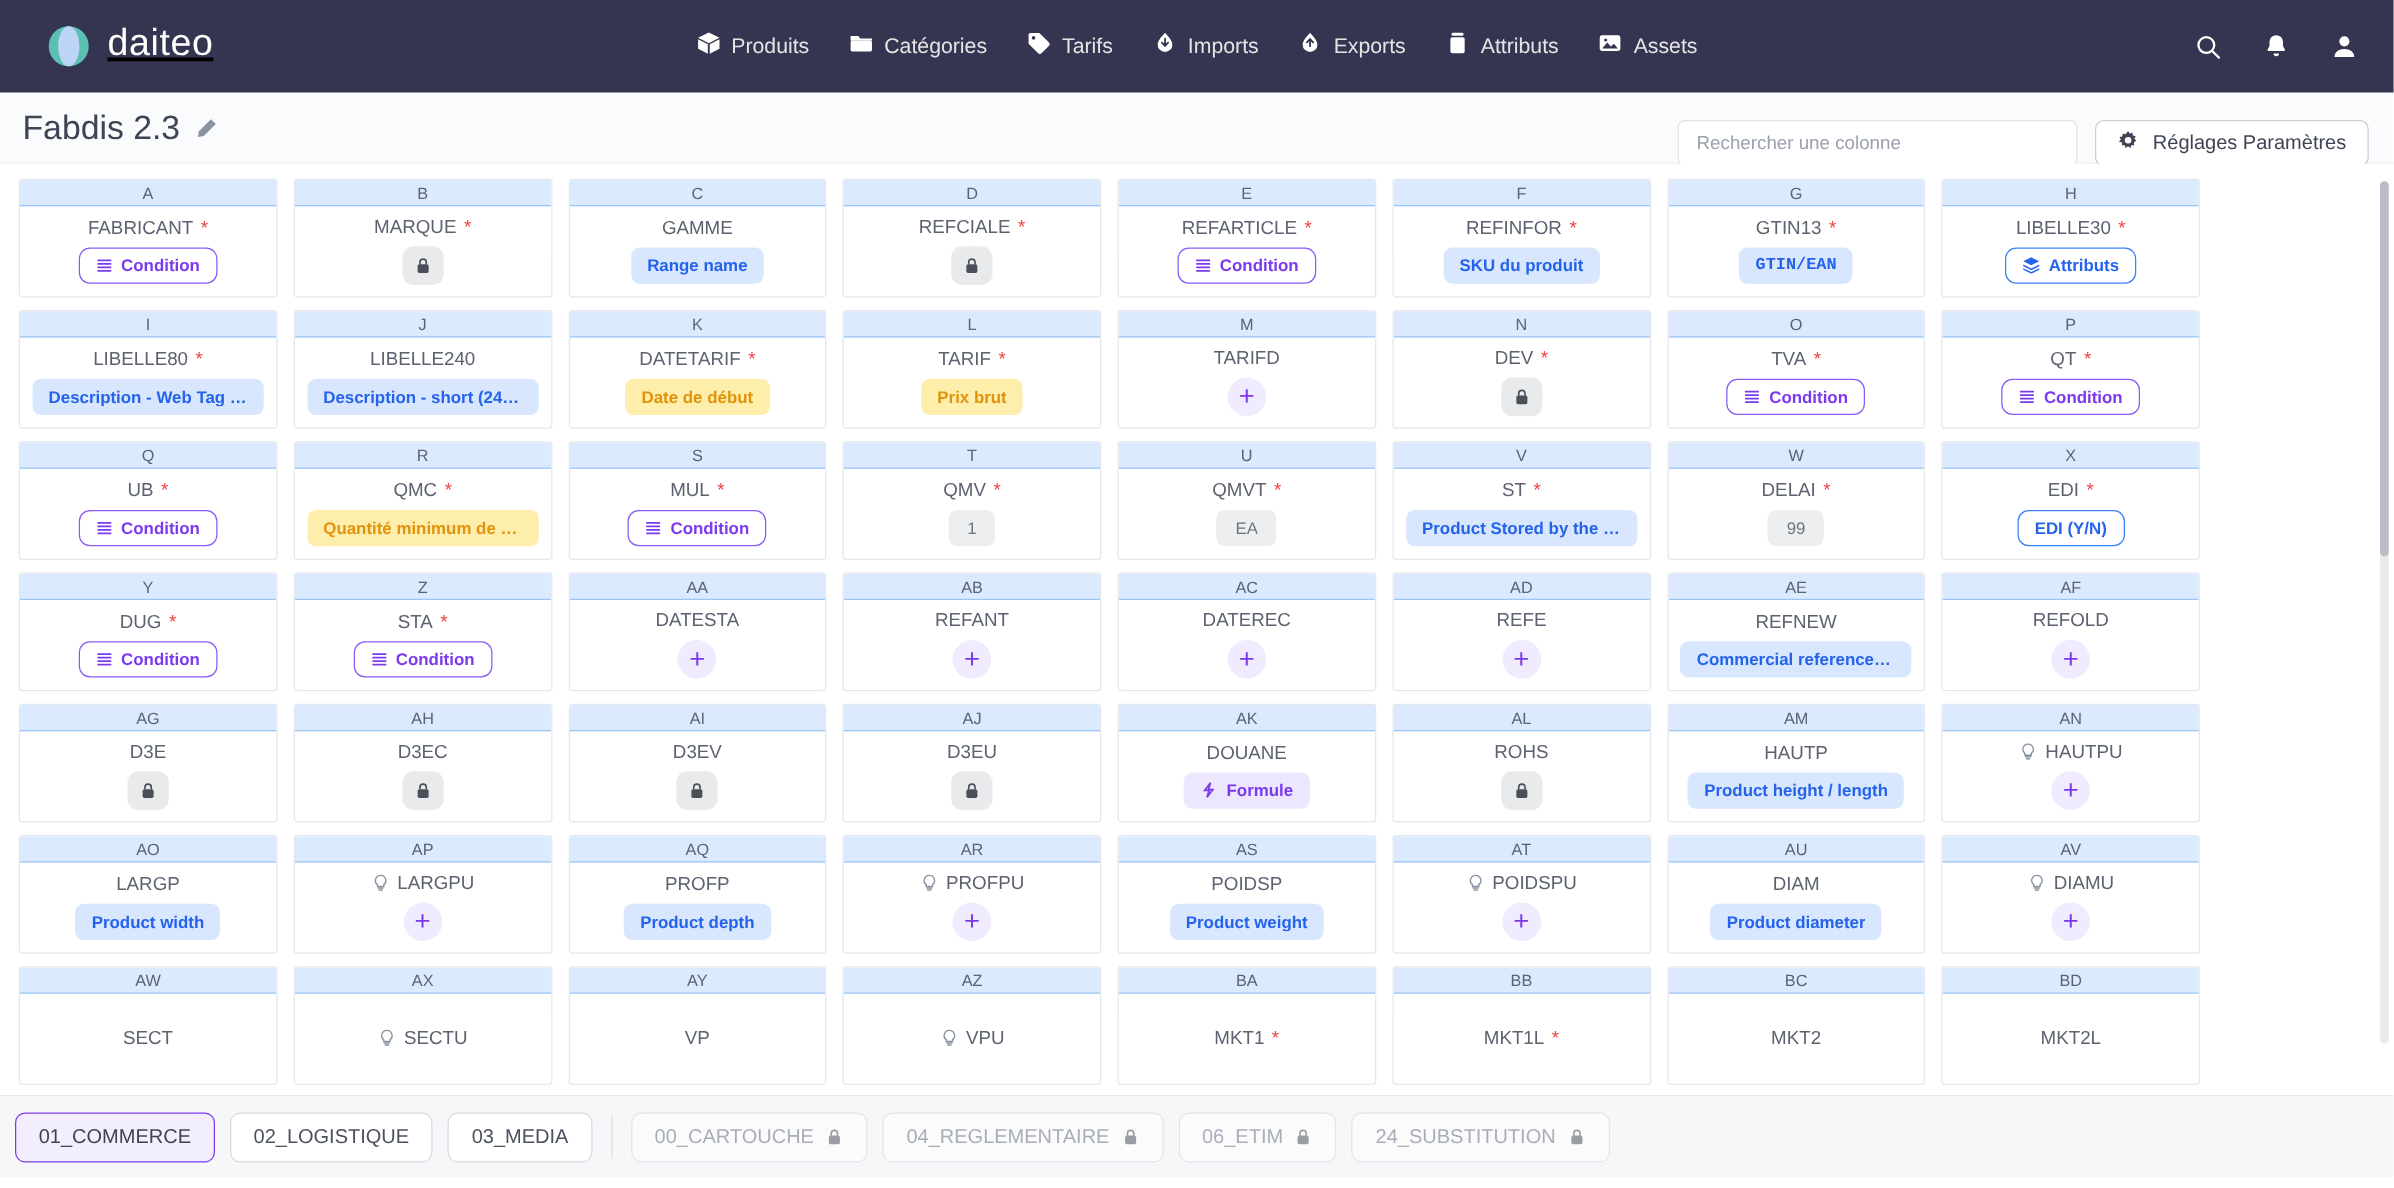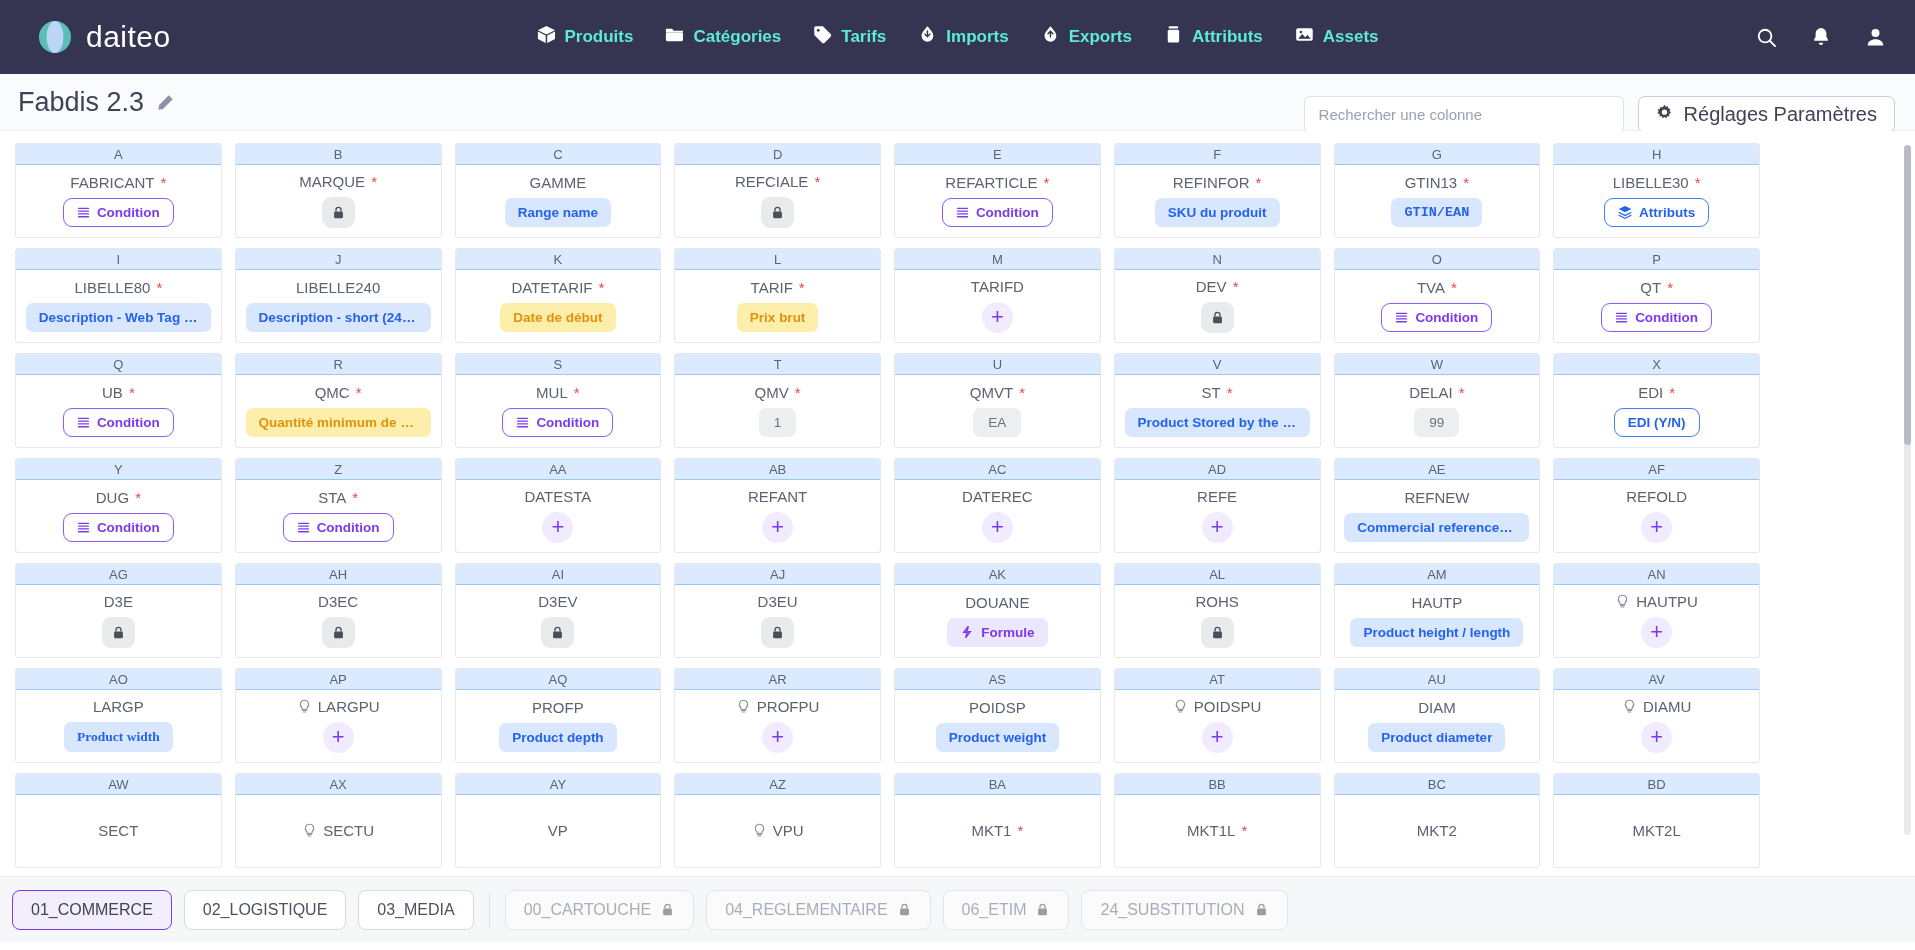--- a/index.html
+++ b/index.html
@@ -12,32 +12,32 @@
 
   
   .topnav {
     height: 74px;
     background: #353551;
     display: flex;
     align-items: center;
     padding: 0 28px 0 36px;
     position: relative;
   }
-  .brand { display: flex; align-items: center; gap: 12px; }
+  .brand { display: flex; gap: 12px; text-decoration: underline; }
   .brand-mark { width: 38px; height: 38px; position: relative; }
   .brand-name { color: #fff; font-size: 30px; letter-spacing: .5px; font-weight: 500; }
 
   .navitems {
     position: absolute;
     left: 50%; transform: translateX(-50%);
     display: flex; align-items: center; gap: 32px;
   }
   .navitem {
     display: flex; align-items: center; gap: 9px;
-    color: #5eead4; font-size: 17px; cursor: pointer; white-space: nowrap; font-weight: bold;
+    color: #e5e5e5; font-size: 17px; cursor: pointer; white-space: nowrap;
   }
   .navitem svg { flex: 0 0 auto; }
 
   .navright {
     margin-left: auto; display: flex; align-items: center; gap: 32px;
   }
   .navright .iconbtn { cursor: pointer; display: flex; align-items: center; }
 
   
   .subheader {
@@ -53,21 +53,21 @@
   .col-search {
     width: 320px; height: 37px;
     border: 1px solid #dfe3e8; border-radius: 6px;
     background: #fff; padding: 0 14px; font-size: 15px; color: #6b7280;
     font-family: "Liberation Sans", sans-serif; outline: none;
   }
   .col-search::placeholder { color: #9aa1ad; }
   .settings-btn {
     height: 37px; display: flex; align-items: center; gap: 11px;
     border: 1px solid #c9ced6; border-radius: 7px; background: #fff;
-    padding: 0 17px; font-size: 20px; color: #3f4355; cursor: pointer;
+    padding: 0 17px; font-size: 16px; color: #3f4355; cursor: pointer;
     font-family: "Liberation Sans", sans-serif;
   }
 
   
   .gridwrap {
     position: relative;
     height: 811px;
     overflow: hidden;
     background: #fff;
     padding: 12px 0 0 0;
@@ -875,21 +875,21 @@
           </div>
         </div>
       </div>
       <div class="cell">
         <div class="cell-head">AO</div>
         <div class="cell-body">
           <div class="cell-label">
             <span>LARGP</span>
           </div>
           <div class="chip blue">
-            <span style="overflow: hidden; text-overflow: ellipsis; font-family: Liberation Serif, serif;">Product width</span>
+            <span style="overflow: hidden; text-overflow: ellipsis;">Product width</span>
           </div>
         </div>
       </div>
       <div class="cell">
         <div class="cell-head">AP</div>
         <div class="cell-body">
           <div class="cell-label">
             <span style="display: flex;">
               <svg width="15" height="15" viewBox="0 0 16 16" fill="none" stroke="#8a93a3" stroke-width="1.2">
                 <path d="M8 1.4a4.4 4.4 0 0 1 2.7 7.9v1.6H5.3V9.3A4.4 4.4 0 0 1 8 1.4z"></path>

